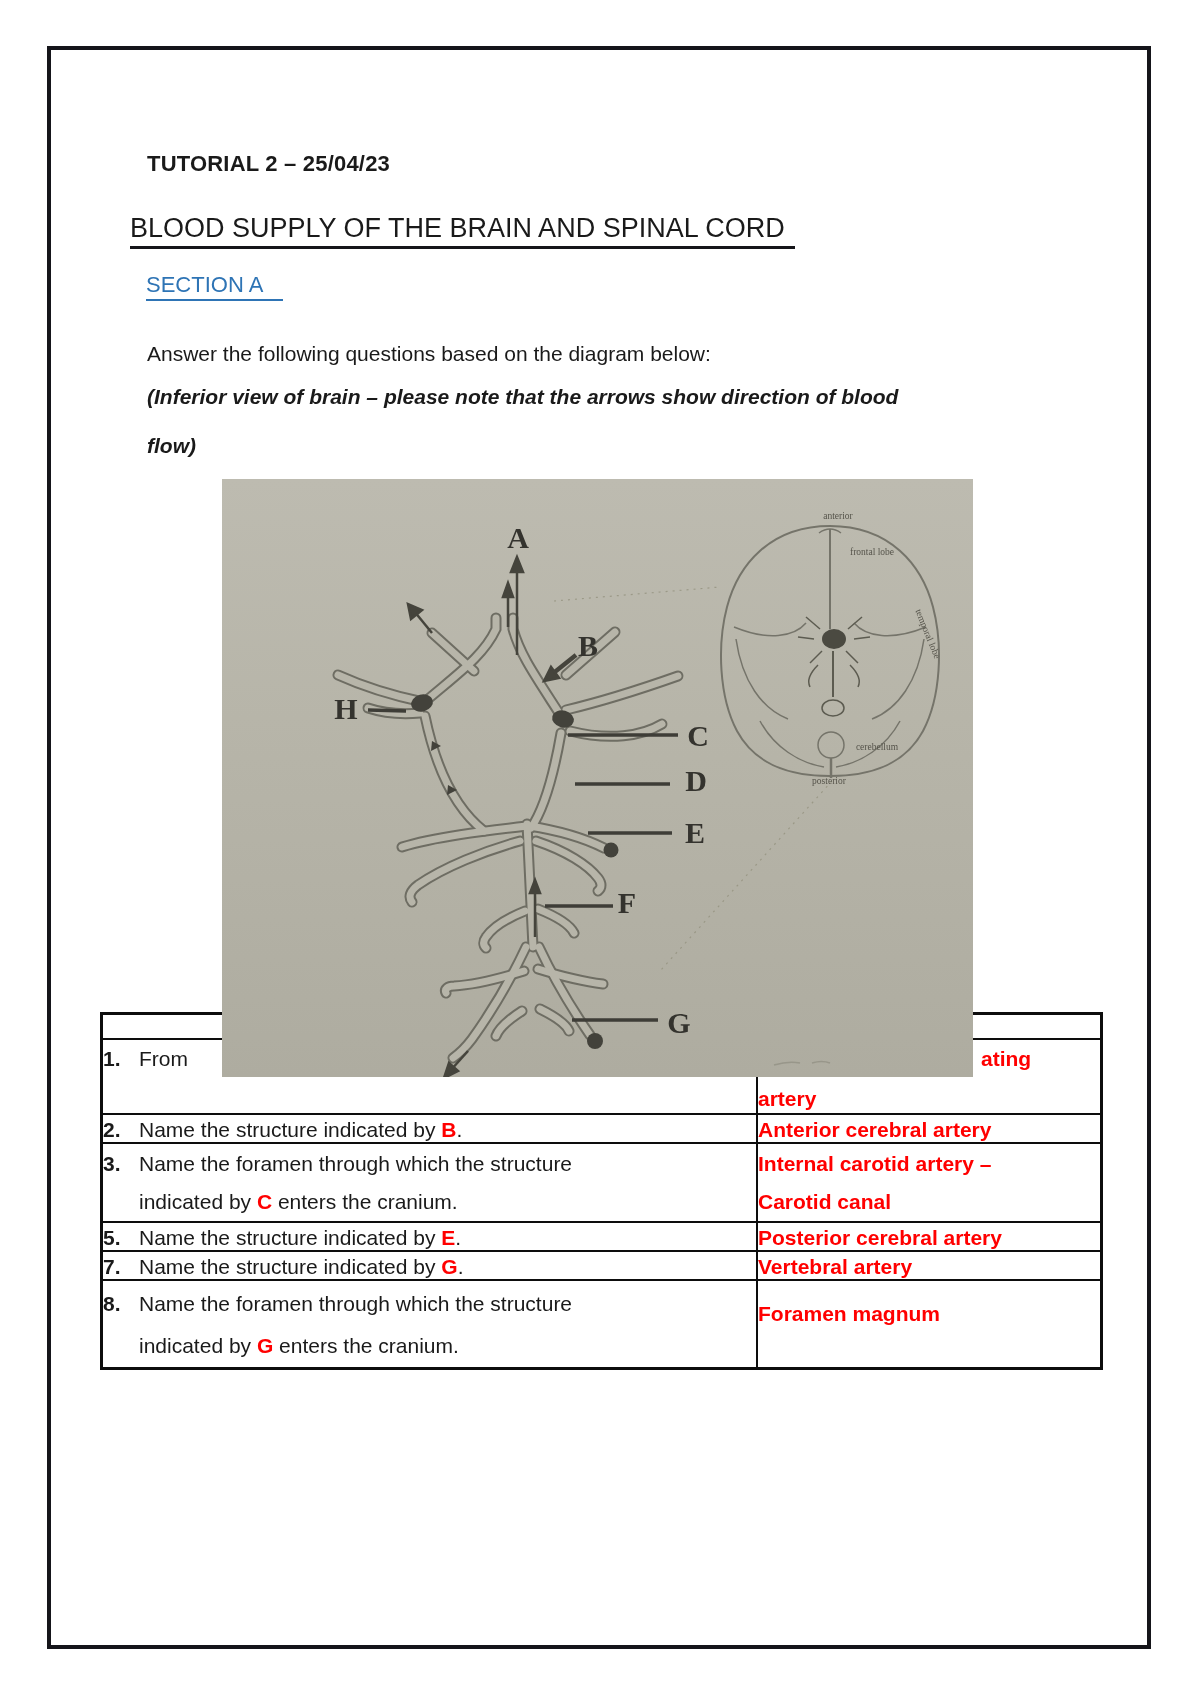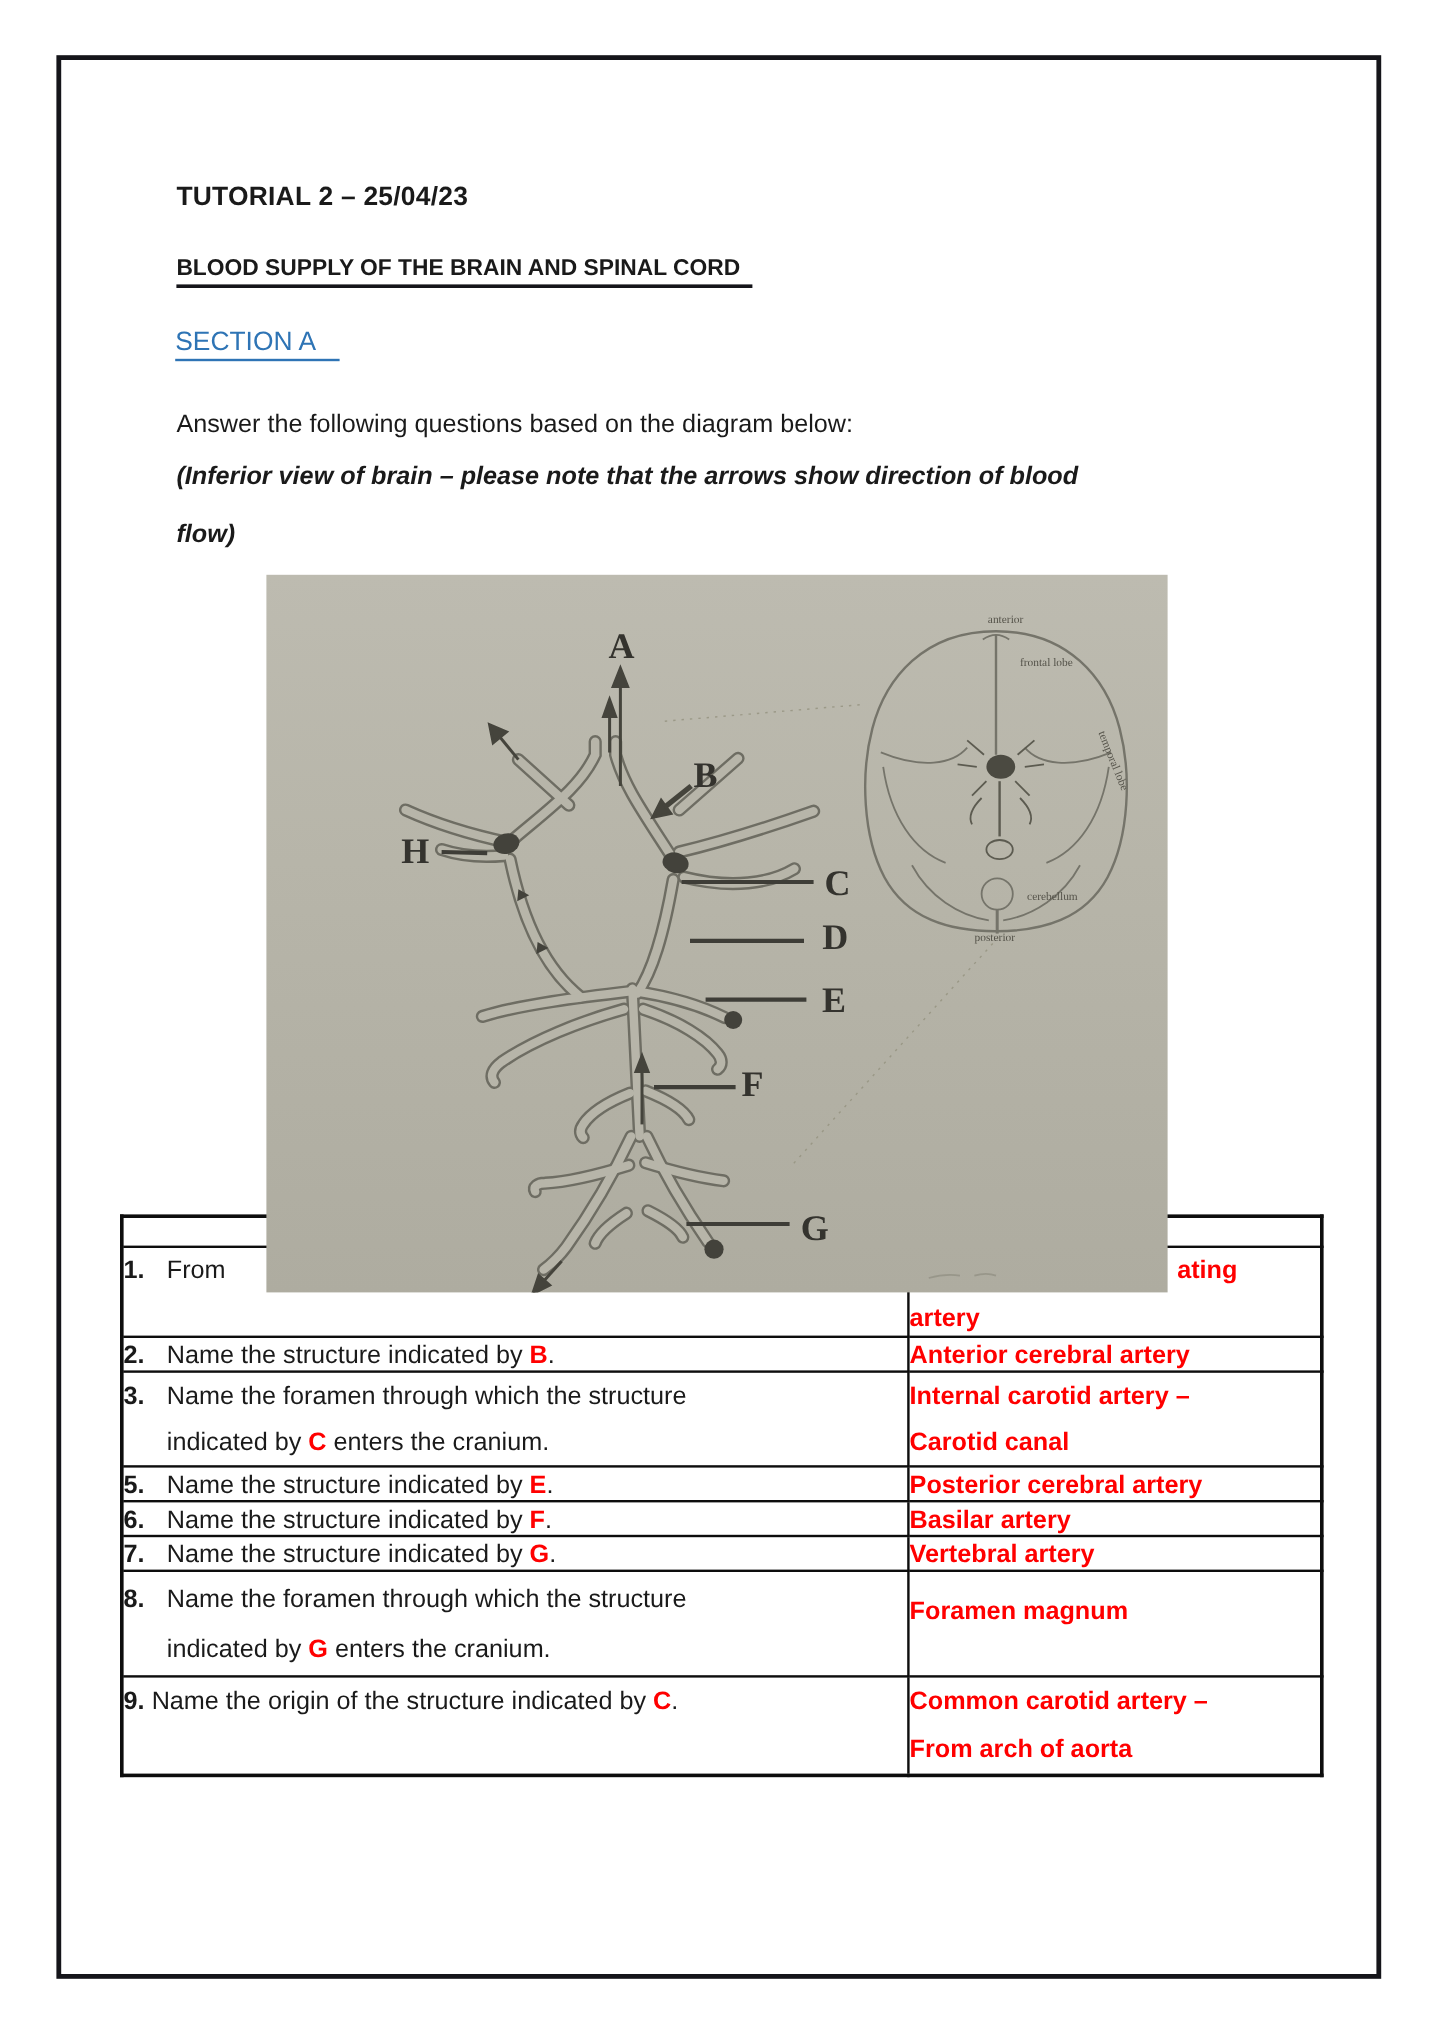--- a/index.html
+++ b/index.html
@@ -1,21 +1,21 @@
 <!DOCTYPE html>
 <html><head>
 <meta charset="utf-8">
 <style>
   html,body{margin:0;padding:0;background:#ffffff;}
   .canvas{position:relative;width:1200px;height:1698px;background:#ffffff;overflow:hidden;
           font-family:"Liberation Sans",sans-serif;color:#1a1a1a;}
   .frame{position:absolute;left:47px;top:46px;width:1096px;height:1595px;border:4px solid #15151a;}
   .abs{position:absolute;}
   .title{left:147px;top:151px;font-size:22px;font-weight:700;letter-spacing:.2px;}
-  .heading{left:147px;top:213px;font-size:19px;font-weight:700;}
+  .heading{left:130px;top:213px;font-size:27px;font-weight:400;}
   .heading .u{border-bottom:3px solid #15151a;padding-bottom:3px;padding-right:10px;}
   .section{left:146px;top:272px;font-size:22px;font-weight:400;color:#2E74B5;}
   .section .u{border-bottom:2.5px solid #2E74B5;padding-bottom:2px;padding-right:20px;}
   .intro{left:147px;top:342px;font-size:21px;}
   .note{left:147px;font-size:21px;font-weight:700;font-style:italic;}
   .n1{top:385px;} .n2{top:434px;}
   .photo{left:222px;top:479px;width:751px;height:598px;z-index:5;
          background:linear-gradient(180deg,#bdbbb0 0%,#b7b5a9 40%,#aeac a0 100%);
          background:linear-gradient(180deg,#bdbbb0 0%,#b7b5a9 40%,#aeaca0 100%);}
   table.qa{position:absolute;left:100px;top:1012px;width:995px;z-index:1;
@@ -82,52 +82,35 @@
           </td>
         </tr>
         <tr style="height: 27px;">
           <td class="qcell">
             <div style="line-height: 24px; padding-top: 3px;"><span class="num tab">5.</span><span>Name the structure indicated by </span><span class="red">E</span><span>.</span></div>
           </td>
           <td class="acell">
             <div style="line-height: 24px; padding-top: 3px;">Posterior cerebral artery</div>
           </td>
         </tr>
-        <tr style="height: 28px;">
-          <td class="qcell">
-            <div style="line-height: 24px; padding-top: 3px;"><span class="num tab">6.</span><span>Name the structure indicated by </span><span class="red">F</span><span>.</span></div>
-          </td>
-          <td class="acell">
-            <div style="line-height: 24px; padding-top: 3px;">Basilar artery</div>
-          </td>
-        </tr>
         <tr style="height: 27px;">
           <td class="qcell">
             <div style="line-height: 24px; padding-top: 3px;"><span class="num tab">7.</span><span>Name the structure indicated by </span><span class="red">G</span><span>.</span></div>
           </td>
           <td class="acell">
             <div style="line-height: 24px; padding-top: 3px;">Vertebral artery</div>
           </td>
         </tr>
         <tr style="height: 80px;">
           <td class="qcell">
             <div style="line-height: 42px; padding-top: 2px;"><span class="num tab">8.</span><span>Name the foramen through which the structure</span></div>
             <div class="qline2" style="line-height: 42px;"><span>indicated by </span><span class="red">G</span><span> enters the cranium.</span></div>
           </td>
           <td class="acell">
             <div style="line-height: 42px; padding-top: 12px;">Foramen magnum</div>
-          </td>
-        </tr>
-        <tr style="height: 75px;">
-          <td class="qcell">
-            <div style="line-height: 26px; padding-top: 7px;"><span class="num">9.&nbsp;</span><span>Name the origin of the structure indicated by </span><span class="red">C</span><span>.</span></div>
-          </td>
-          <td class="acell">
-            <div style="line-height: 40px; padding-top: 0px;">Common carotid artery –</div>
-            <div style="line-height: 40px;">From arch of aorta</div>
           </td>
         </tr>
       </tbody>
     </table>
 
   <div class="abs photo">
     <svg width="751" height="598" viewBox="0 0 751 598">
       <defs>
         <path id="v1" d="M 205 221 C 238 193 262 176 274 150 L 274 139"></path>
         <path id="v2" d="M 339 237 C 314 198 298 176 291 150 L 291 139"></path>

